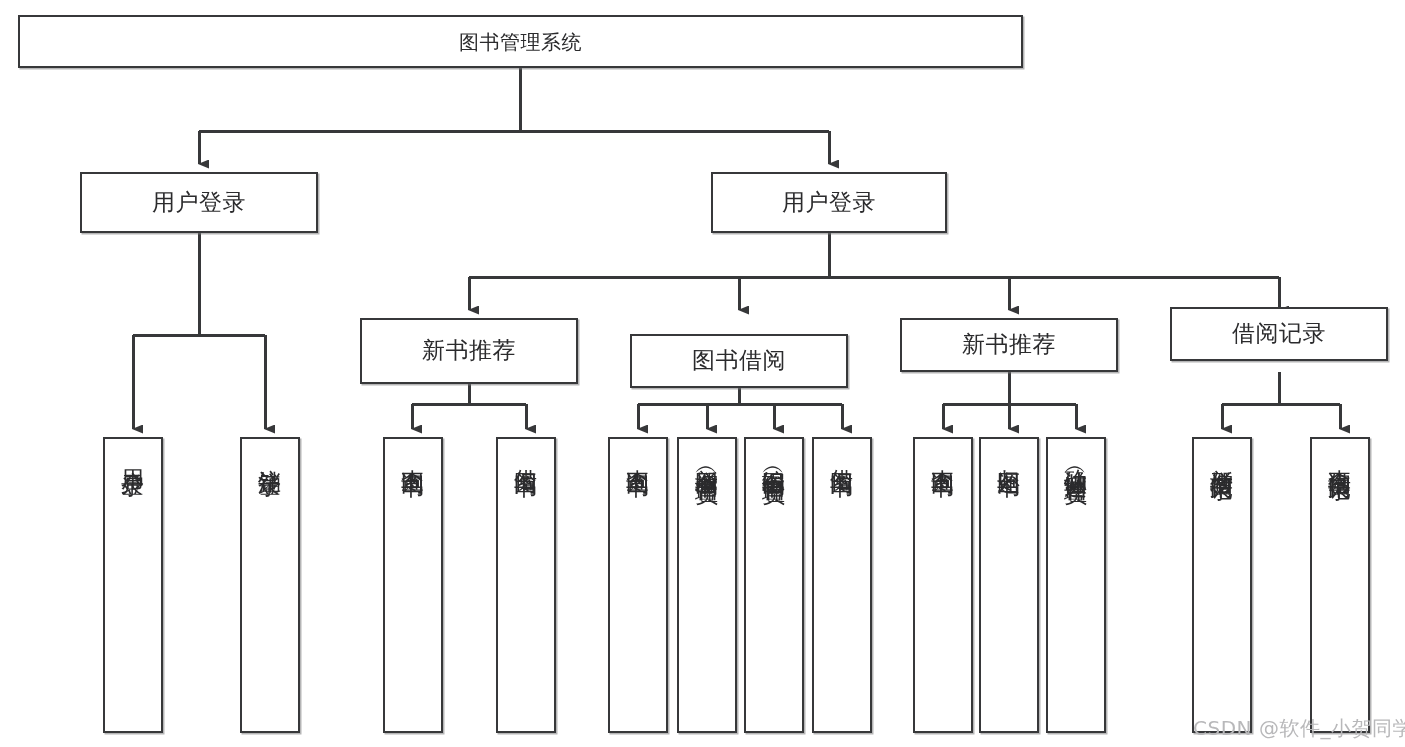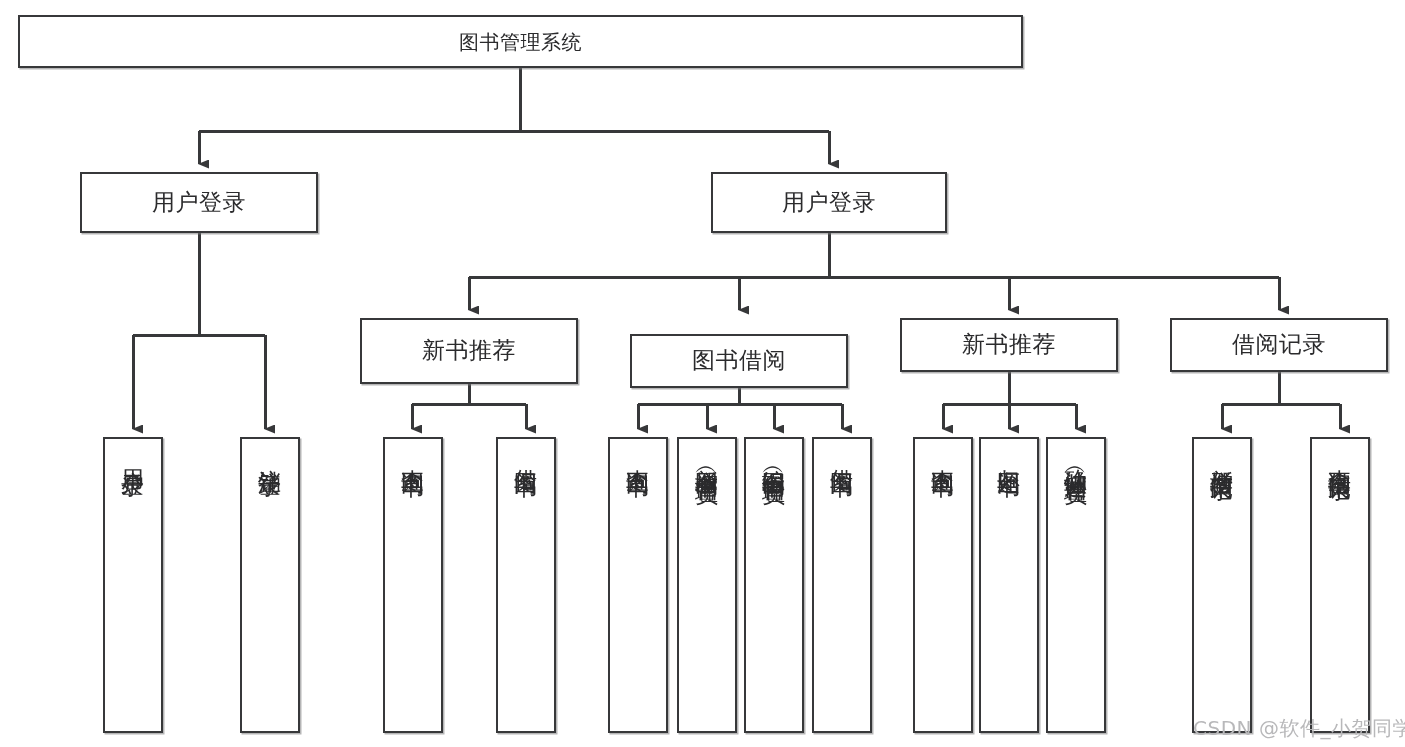--- a/index.html
+++ b/index.html
@@ -143,21 +143,21 @@
 
   <div class="node level2" style="left:360px; top:318px; width:218px; height:66px;">
     <span class="node-label node-h">新书推荐</span>
   </div>
   <div class="node level2" style="left:630px; top:334px; width:218px; height:54px;">
     <span class="node-label node-h">图书借阅</span>
   </div>
   <div class="node level2" style="left:900px; top:318px; width:218px; height:54px;">
     <span class="node-label node-h">新书推荐</span>
   </div>
-  <div class="node level2" style="left:1170px; top:318px; width:218px; height:54px;">
+  <div class="node level2" style="left:1170px; top:307px; width:218px; height:54px;">
     <span class="node-label node-h">借阅记录</span>
   </div>
 
   <div class="node leaf" style="left:103px; top:437px; width:60px; height:296px;">
     <span class="node-label">用户登录</span>
   </div>
   <div class="node leaf" style="left:240px; top:437px; width:60px; height:296px;">
     <span class="node-label">注销登录</span>
   </div>
 

